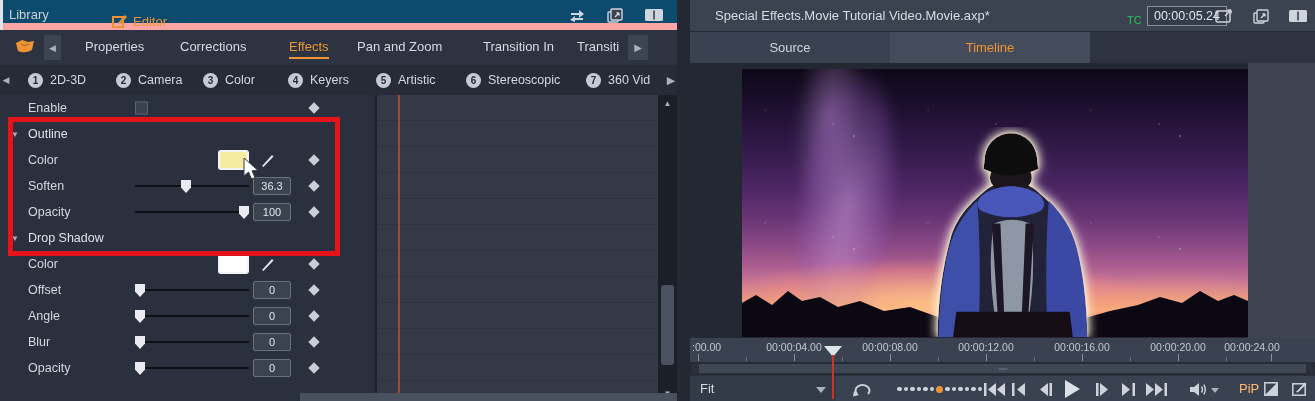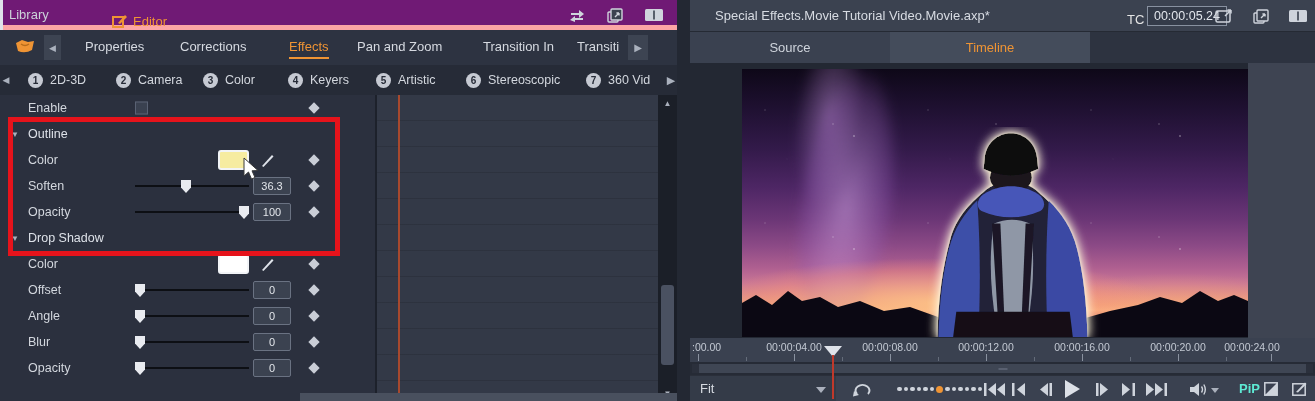--- a/index.html
+++ b/index.html
@@ -5,21 +5,21 @@
   * { margin:0; padding:0; box-sizing:border-box; }
   body { background:#14171f; font-family:"Liberation Sans", sans-serif; }
   #app { position:relative; width:1315px; height:401px; overflow:hidden;
          background:#262b37; color:#d6dae1; font-size:13px; }
   .abs { position:absolute; }
 
   
   #left-panel { position:absolute; left:0; top:0; width:677px; height:401px; background:#2b303e; }
   #panel-gap { position:absolute; left:677px; top:0; width:13px; height:401px; background:#232833; }
 
-  .lp-top { position:absolute; left:0; top:0; width:100%; height:30px; background:#701a75; border-bottom:5px solid #fca5a5; }
+  .lp-top { position:absolute; left:0; top:0; width:100%; height:30px; background:#0c4a6e; border-bottom:7px solid #fca5a5; }
   .edge-sliver { position:absolute; left:0; top:0; width:3px; height:30px; background:#dfe3ea; }
   .lib-label { position:absolute; left:9px; top:0; line-height:30px; color:#ccd1d9; }
   .editor-group { position:absolute; left:112px; top:0; height:43px; display:flex; align-items:center; gap:6px; }
   .editor-label { color:#ef9434; }
   .lp-top-icons { position:absolute; right:14px; top:0; height:30px; display:flex; align-items:center; gap:22px; }
 
   .lp-tabs { position:absolute; left:0; top:30px; width:100%; height:35px; background:#2d3341; overflow:hidden; }
   .tab { position:absolute; top:9px; color:#d6dae1; white-space:nowrap; cursor:default; }
   .tab.active { color:#ef9434; border-bottom:2px solid #ef9434; padding-bottom:3px; }
   .arrow-btn { position:absolute; background:#3d4452; color:#aab1bd; font-size:9px; display:flex; align-items:center; justify-content:center; }
@@ -65,21 +65,21 @@
   .hscroll-left { position:absolute; left:300px; bottom:0; width:377px; height:8px; background:#49505e; }
 
   .red-rect { position:absolute; left:8px; top:22px; width:332px; height:139px;
               border:5px solid #e6131b; z-index:5; pointer-events:none; }
   .cursor-arrow { position:absolute; left:240px; top:62px; z-index:6; pointer-events:none; }
 
   
   #right-panel { position:absolute; left:690px; top:0; width:625px; height:401px; background:#262b37; }
   .rp-title { position:absolute; left:0; top:0; width:100%; height:32px; background:#3b4250; border-bottom:1px solid #252a34; }
   .rp-title-text { position:absolute; left:25px; top:0; line-height:32px; color:#d7dbe2; font-size:13px; white-space:nowrap; }
-  .tc-label { position:absolute; left:437px; top:4px; line-height:32px; color:#e5e5e5; font-size:13px; }
+  .tc-label { position:absolute; left:437px; top:4px; line-height:32px; color:#22c55e; font-size:11px; }
   .tc-box { position:absolute; left:457px; top:6px; width:80px; height:20px; background:#343b49;
             border:1px solid #8891a0; color:#e2e6ec; font-size:12.5px;
             display:flex; align-items:center; justify-content:center; }
   .rp-title-icons { position:absolute; right:8px; top:0; height:32px; display:flex; align-items:center; gap:20px; }
 
   .rp-tabs { position:absolute; left:0; top:32px; width:100%; height:31px; background:#2d3340; }
   .rp-tab { position:absolute; top:0; height:31px; width:200px; display:flex; align-items:center; justify-content:center; }
   .rp-tab.source { left:0; background:#3a4150; color:#cfd4dc; }
   .rp-tab.timeline { left:200px; background:#444c5b; color:#ef9434; }
 
@@ -126,21 +126,21 @@
 
   .rp-transport { position:absolute; left:0; top:375px; width:100%; height:26px; background:#3a4150; border-top:1px solid #2a2f3a; }
   .fit-box { position:absolute; left:0; top:0; width:146px; height:26px; background:#343b48; }
   .fit-label { position:absolute; left:10px; top:0; line-height:26px; color:#d6dae1; }
   .fit-caret { position:absolute; right:10px; top:11px; width:0; height:0;
       border-left:5px solid transparent; border-right:5px solid transparent; border-top:6px solid #aab0bc; }
   .t-icon { position:absolute; top:0; height:26px; display:flex; align-items:center; }
   .jog-dots { position:absolute; left:207px; top:0; height:26px; display:flex; align-items:center; gap:2px; }
   .jog-dot { width:4.5px; height:4.5px; border-radius:50%; background:#cfd4dc; }
   .jog-dot.active { width:7px; height:7px; background:#ef9434; }
-  .pip-label { position:absolute; left:549px; top:0; line-height:26px; color:#5eead4;font-weight:bold; }
+  .pip-label { position:absolute; left:549px; top:0; line-height:26px; color:#fdba74; }
   .vol-caret { position:absolute; left:521px; top:12px; width:0; height:0;
       border-left:4px solid transparent; border-right:4px solid transparent; border-top:5px solid #aab0bc; }
 
   svg { display:block; }
 </style>
 </head>
 <body>
 
 <div id="app">
 

